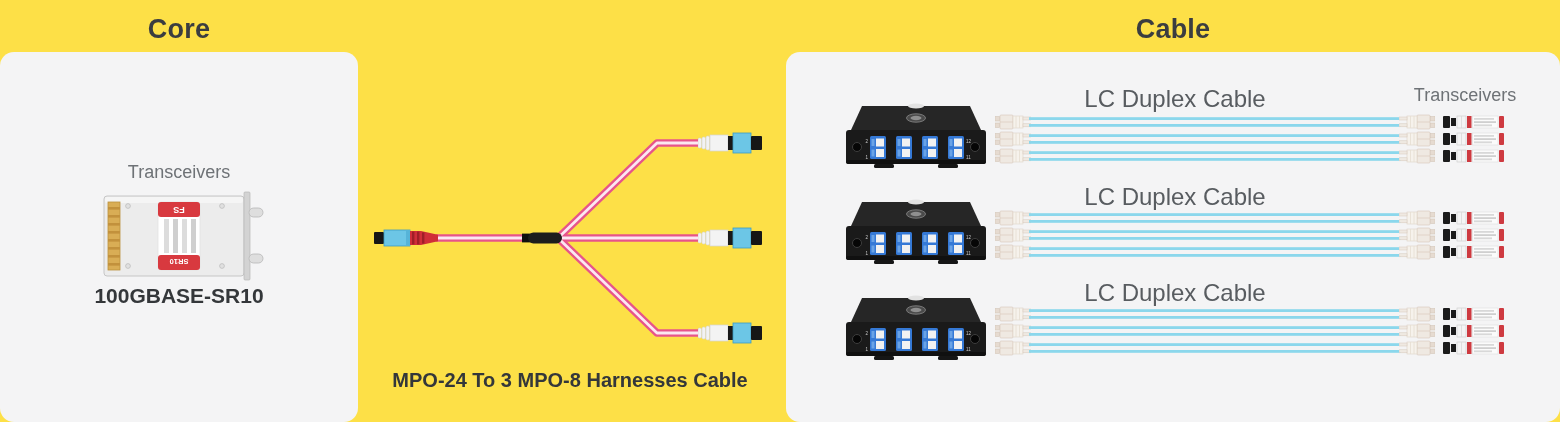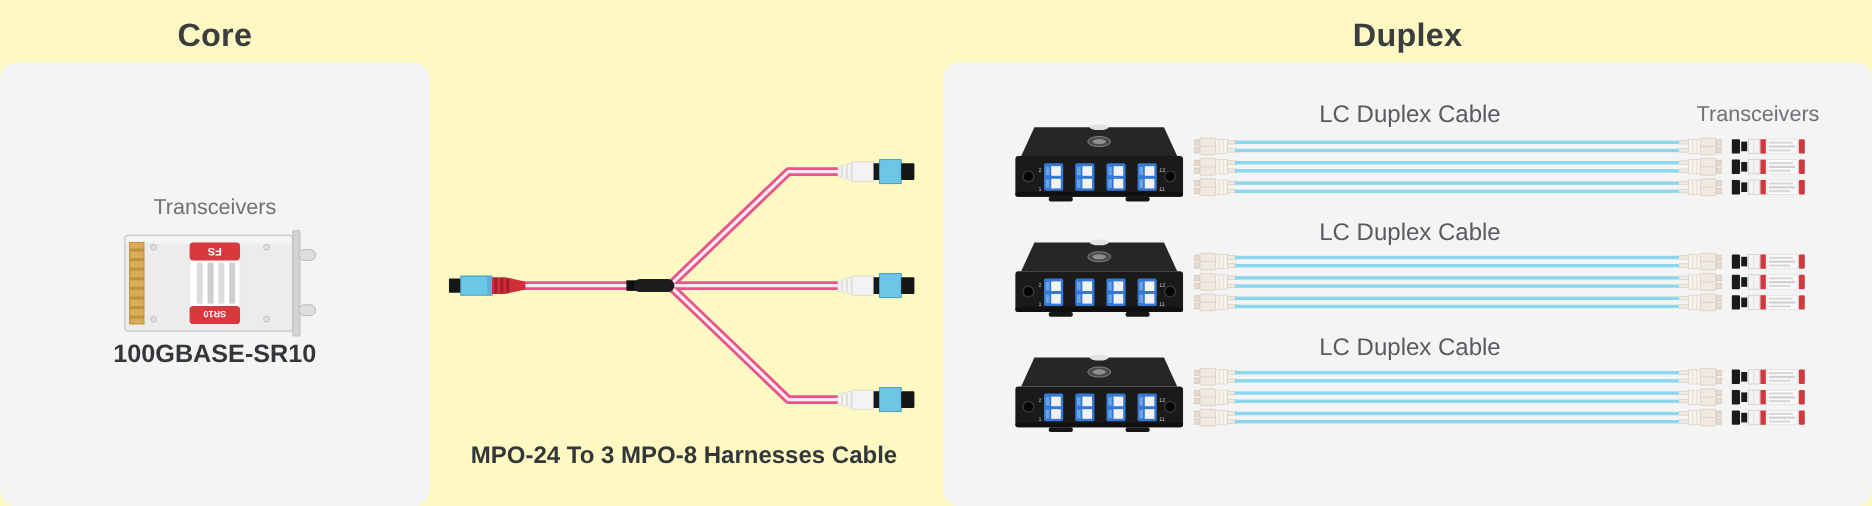--- a/index.html
+++ b/index.html
@@ -1,40 +1,40 @@
 <!DOCTYPE html>
 <html><head>
 <meta charset="utf-8">
 <style>
   * { margin:0; padding:0; box-sizing:border-box; }
   html,body { background:#ffffff; }
   .stage {
     position:relative; width:1560px; height:422px; overflow:hidden;
-    background:#fef9c3;
+    background:#fde047;
     font-family:"Liberation Sans", sans-serif;
   }
   .panel {
     position:absolute; top:52px; height:370px;
     background:#f4f4f5; border-radius:14px;
   }
   .panel.core  { left:0;    width:358px; }
   .panel.access{ left:786px; width:774px; }
   .sec-title {
     position:absolute; top:14px; text-align:center;
     font-size:27px; font-weight:700; color:#3b3d40; letter-spacing:.2px;
   }
   .sec-title.core   { left:0;    width:358px; }
   .sec-title.access { left:786px; width:774px; }
   .cap {
     position:absolute; text-align:center;
     font-size:18px; font-weight:400; color:#6e7276;
   }
   .grp-label {
     position:absolute; left:945px; width:460px; text-align:center;
-    font-size:20px; font-weight:400; color:#585c60;
+    font-size:24px; font-weight:400; color:#585c60;
   }
   .bold-label {
     position:absolute; font-size:20px; font-weight:700; color:#34373a;
   }
   .bold-label.center { text-align:center; }
   .bold-label sup { font-size:11px; vertical-align:super; }
   .abs { position:absolute; }
   svg { display:block; }
 </style>
 </head>
@@ -133,21 +133,21 @@
         <rect x="8" y="6" width="3.5" height="14" rx="1.5" fill="#f3f3f3" stroke="#d5d5d5" stroke-width="0.6"></rect>
         <rect x="12" y="5" width="18" height="16" fill="#f3f3f3" stroke="#d5d5d5" stroke-width="0.7"></rect>
         <rect x="30" y="6" width="5" height="14" fill="#191919"></rect>
         <rect x="35" y="3" width="18" height="20" fill="#6cc6e6" stroke="#3c9cc2" stroke-width="0.8"></rect>
         <rect x="53" y="6" width="11" height="14" rx="1" fill="#161616"></rect>
       </symbol>
     </defs>
   </svg>
 
   <div class="sec-title core">Core</div>
-  <div class="sec-title access">Duplex</div>
+  <div class="sec-title access">Cable</div>
 
   <div class="panel core"></div>
   <div class="panel access"></div>
 
   <div class="cap" style="left:0;top:162px;width:358px">Transceivers</div>
 
   <svg class="abs" style="left:98px;top:190px" width="168" height="92" viewBox="0 0 168 92">
     <rect x="6" y="6" width="140" height="80" rx="3" fill="#ececec" stroke="#c6c6c6" stroke-width="1"></rect>
     <rect x="7" y="7" width="138" height="6" rx="2" fill="#f5f5f5"></rect>
     <g>

